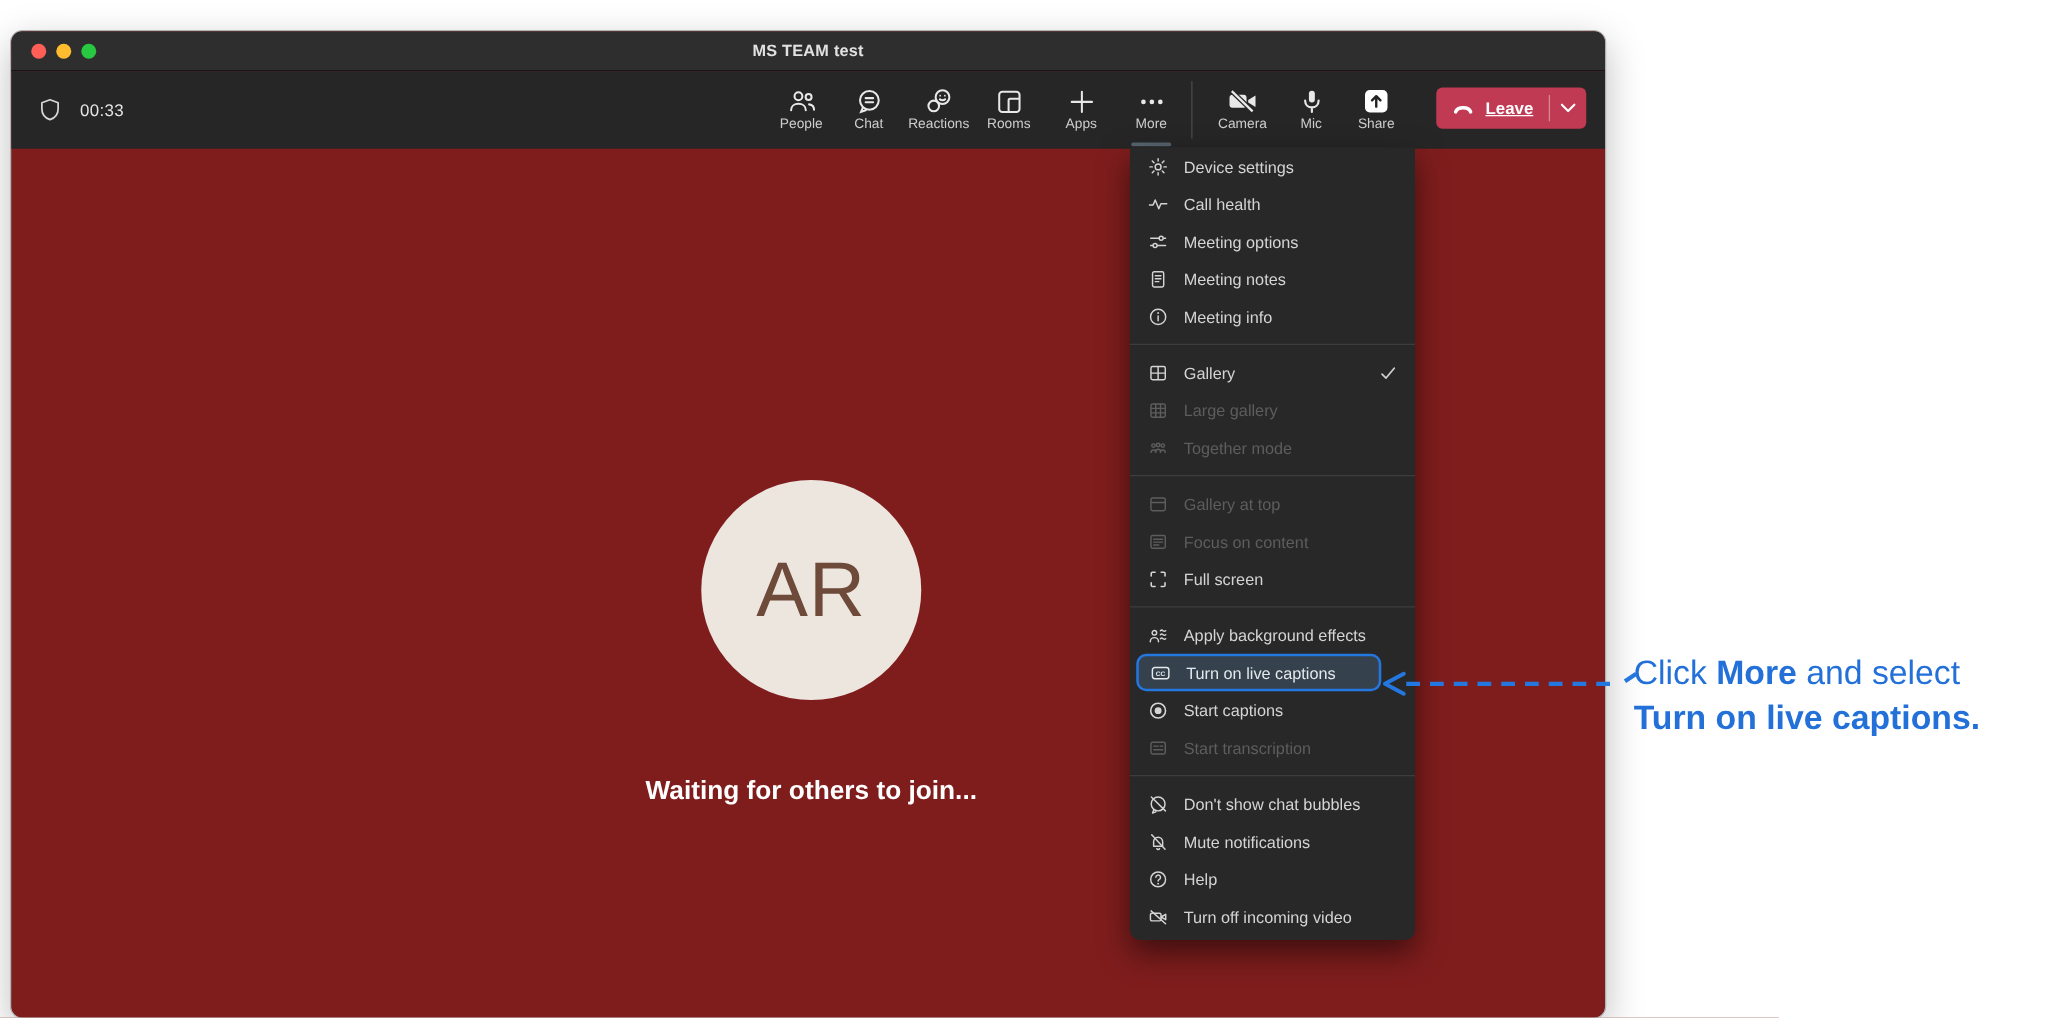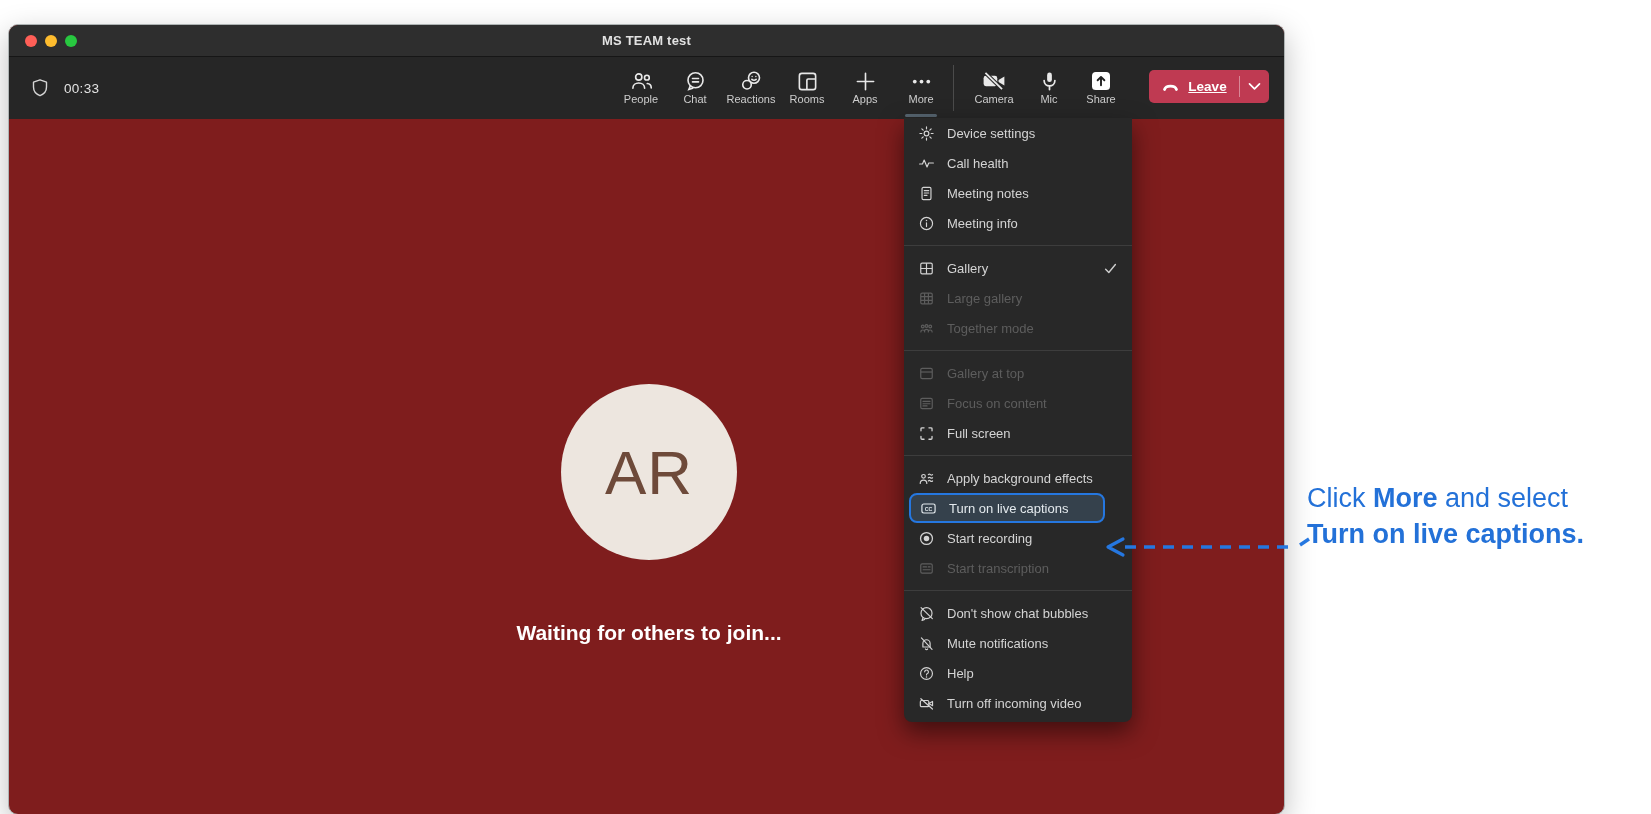--- a/index.html
+++ b/index.html
@@ -50,21 +50,21 @@
   .mrow { display:flex; align-items:center; height:30px; padding:0 10px 0 14px; gap:12px;
           color:#d4d4d4; font-size:13px; cursor:pointer; }
   .mrow.disabled { color:#5d5d5d; cursor:default; }
   .micon { width:17px; height:17px; display:flex; align-items:center; justify-content:center; flex:0 0 17px; }
   .mlabel { white-space:nowrap; flex:1; }
   .mcheck { display:flex; color:#cfcfcf; margin-right:4px; }
   .mrow.highlight { width:196px; margin-left:5px; border:2.5px solid var(--accent,#2577e0); border-radius:8px;
                     background:#35414c; padding-left:9px; color:#e3e9ed; }
 
   
-  .annotation { position:absolute; left:1307px; top:480px; color:var(--ann,#2371d8); z-index:8; }
+  .annotation { position:absolute; left:1307px; top:520px; color:var(--ann,#2371d8); z-index:8; }
   .ann-line { font-size:27px; line-height:36px; white-space:nowrap; }
   .ann-line b { font-weight:700; }
   .connector { position:absolute; left:1098px; top:531px; z-index:9; }
 
   svg { display:block; }
 </style>
 </head>
 <body>
 
 <div class="canvas">
@@ -232,20 +232,30 @@
       <div class="mrow">
         <span class="micon">
           <svg width="17" height="17" viewBox="0 0 16 16" fill="none" stroke="currentColor" stroke-width="1.1" stroke-linecap="round" stroke-linejoin="round">
             <path d="M1.5 8.5h2.7l1.6-3.8 2.7 6.6 1.6-3.8h4.4"></path>
           </svg>
         </span>
         <span class="mlabel">Call health</span>
       </div>
       <div class="mrow">
         <span class="micon">
+          <svg width="17" height="17" viewBox="0 0 16 16" fill="none" stroke="currentColor" stroke-width="1.1" stroke-linecap="round">
+            <path d="M2.4 5.2h11.2M2.4 10.8h11.2"></path>
+            <circle cx="10.3" cy="5.2" r="1.5" fill="#282828"></circle>
+            <circle cx="5.7" cy="10.8" r="1.5" fill="#282828"></circle>
+          </svg>
+        </span>
+        <span class="mlabel">Meeting options</span>
+      </div>
+      <div class="mrow">
+        <span class="micon">
           <svg width="17" height="17" viewBox="0 0 16 16" fill="none" stroke="currentColor" stroke-width="1.1" stroke-linecap="round" stroke-linejoin="round">
             <rect x="3.8" y="2.3" width="8.4" height="11.4" rx="1.2"></rect>
             <path d="M5.9 5.3h4.2M5.9 7.5h4.2M5.9 9.7h2.6"></path>
           </svg>
         </span>
         <span class="mlabel">Meeting notes</span>
       </div>
       <div class="mrow">
         <span class="micon">
           <svg width="17" height="17" viewBox="0 0 16 16" fill="none" stroke="currentColor" stroke-width="1.1" stroke-linecap="round">
@@ -344,21 +354,21 @@
         </span>
         <span class="mlabel">Turn on live captions</span>
       </div>
       <div class="mrow">
         <span class="micon">
           <svg width="17" height="17" viewBox="0 0 16 16" fill="none" stroke="currentColor" stroke-width="1.2">
             <circle cx="8" cy="8" r="5.6"></circle>
               <circle cx="8" cy="8" r="2.6" fill="currentColor" stroke="none"></circle>
           </svg>
         </span>
-        <span class="mlabel">Start recording</span>
+        <span class="mlabel">Start captions</span>
       </div>
       <div class="mrow disabled">
         <span class="micon">
           <svg width="17" height="17" viewBox="0 0 16 16" fill="none" stroke="currentColor" stroke-width="1.1" stroke-linecap="round" stroke-linejoin="round">
             <rect x="2.6" y="3.6" width="10.8" height="8.8" rx="1.3"></rect>
             <path d="M4.8 6.5h3.2M9.6 6.5h1.8M4.8 9.2h6.6"></path>
           </svg>
         </span>
         <span class="mlabel">Start transcription</span>
       </div>

